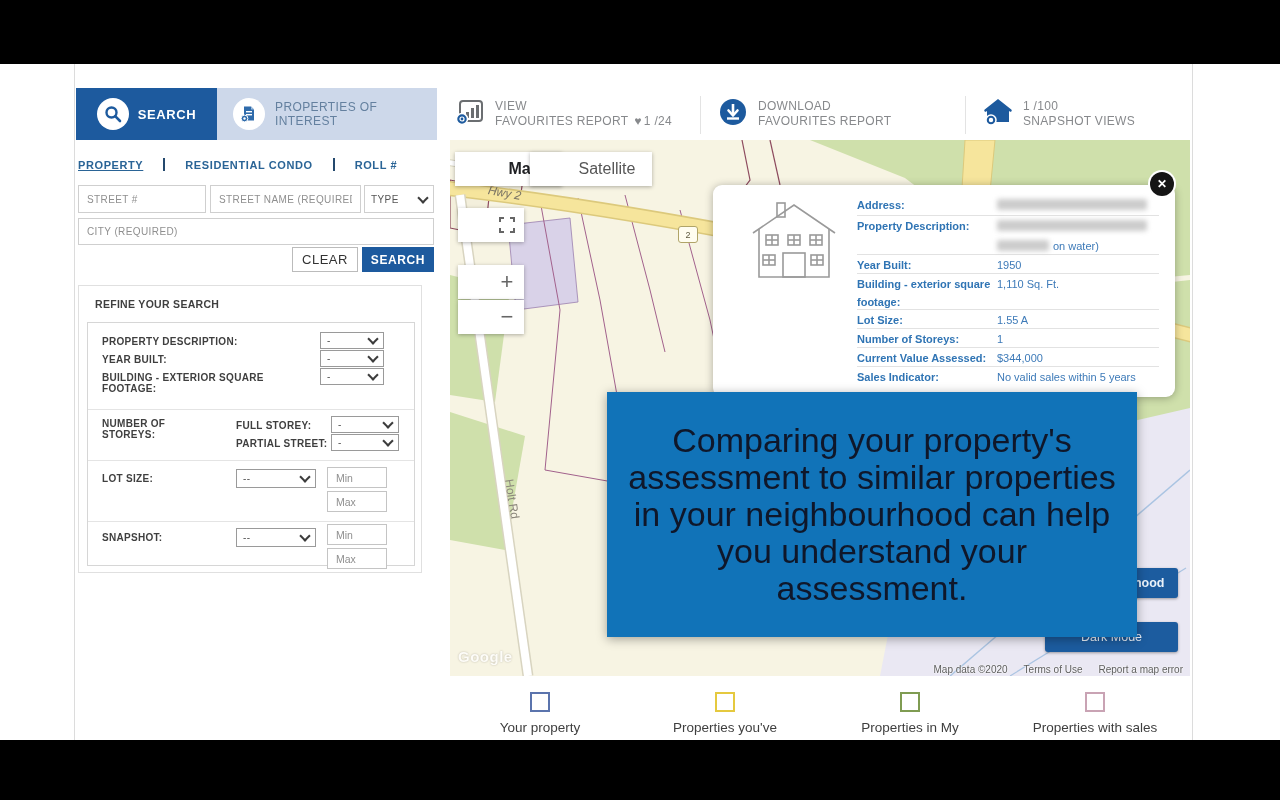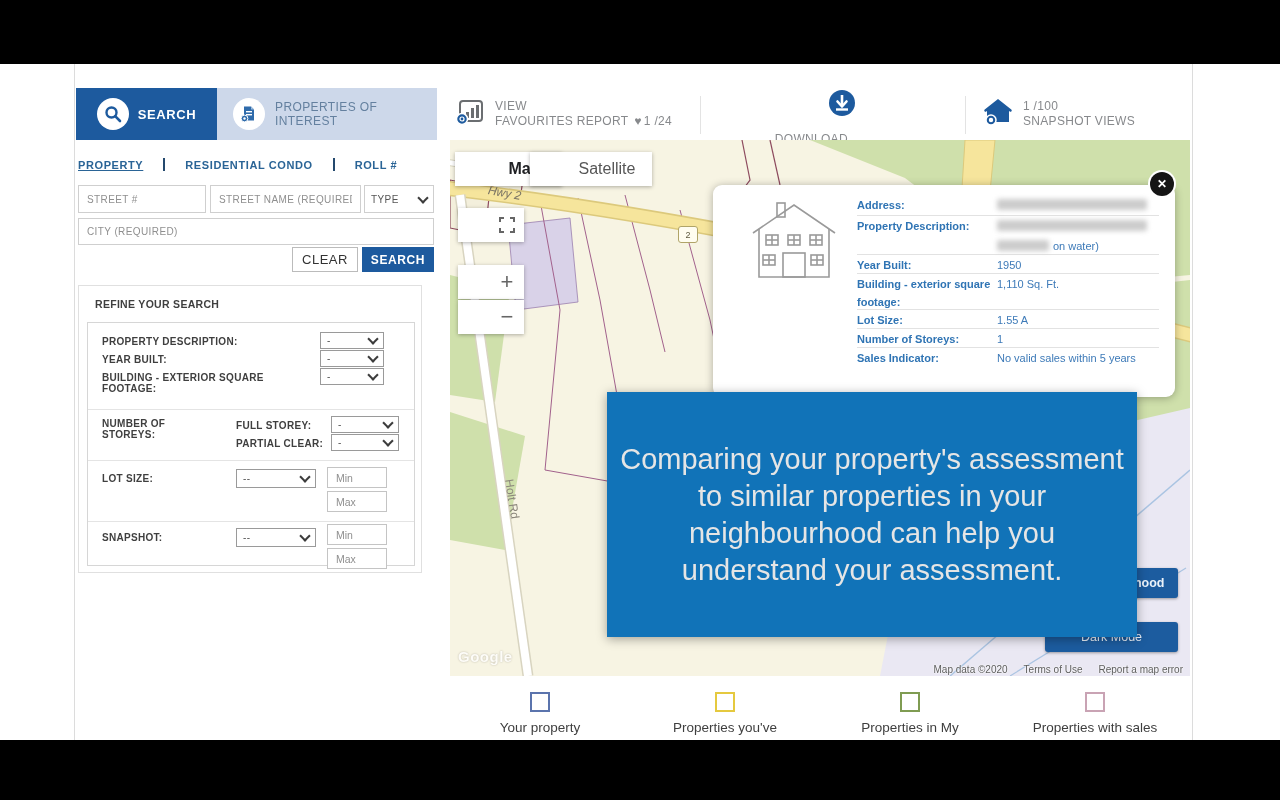--- a/index.html
+++ b/index.html
@@ -13,21 +13,21 @@
   .vline{position:absolute;width:1px;background:#dcdcdc;z-index:1;}
 
   
   .hdr-tab{position:absolute;top:88px;height:52px;display:flex;align-items:center;box-sizing:border-box;z-index:2;}
   .tab-search{left:76px;width:141px;background:#1d5a9e;justify-content:center;gap:9px;}
   .tab-search .t{color:#fff;font-size:13px;font-weight:bold;letter-spacing:.6px;}
   .tab-poi{left:217px;width:220px;background:#cdd8ea;gap:10px;padding-left:16px;}
   .tab-poi .t{color:#64809f;font-size:12px;letter-spacing:.4px;}
   .tab-white{background:#fff;gap:10px;padding-left:18px;}
   .tab-view{left:437px;width:263px;}
-  .tab-down{left:700px;width:265px;flex-direction:column;}
+  .tab-down{left:700px;width:265px;}
   .tab-snap{left:965px;width:225px;}
   .hdr-2l{display:flex;flex-direction:column;line-height:15px;}
   .hdr-2l span{color:#87898c;font-size:12px;letter-spacing:.3px;}
   .hdr-count{color:#87898c;font-size:12px;margin-left:2px;}
   .heart{color:#e0392e;font-size:13px;margin-left:6px;}
   .hdr-div{position:absolute;top:96px;height:38px;width:1px;background:#e3e3e3;z-index:3;}
   .circ-ic{width:32px;height:32px;border-radius:50%;display:flex;align-items:center;justify-content:center;flex:0 0 auto;}
 
   
   .prop-tabs{position:absolute;left:78px;top:158px;display:flex;align-items:center;gap:20px;z-index:2;}
@@ -75,21 +75,21 @@
   .crow .cv{font-size:11px;color:#3d7ab8;line-height:13px;}
   .cline{border-bottom:1px solid #e2e2e2;}
   .redact{background:#cccccc;border-radius:2px;filter:blur(2.5px);height:11px;display:inline-block;}
   #card-close{position:absolute;left:700px;top:32px;width:24px;height:24px;border-radius:50%;background:#151515;
               color:#fff;font-size:12px;font-weight:bold;display:flex;align-items:center;justify-content:center;
               box-shadow:0 0 0 2px #fff;z-index:7;cursor:pointer;}
 
   
   #overlay{position:absolute;left:157px;top:252px;width:530px;height:245px;background:#1173b8;z-index:8;
            display:flex;align-items:center;justify-content:center;box-shadow:0 2px 10px rgba(0,0,0,.35);}
-  #overlay .msg{width:508px;color:#e5e5e5;font-size:29px;line-height:37px;text-align:center;}
+  #overlay .msg{width:508px;color:#0f172a;font-size:34px;line-height:37px;text-align:center;}
 
   
   .leg-item{position:absolute;top:692px;width:220px;display:flex;flex-direction:column;align-items:center;gap:8px;z-index:2;}
   .leg-sq{width:20px;height:20px;background:#fff;box-sizing:border-box;}
   .leg-lbl{font-size:13.5px;color:#3f3f3f;white-space:nowrap;}
   .sq-blue{border:2px solid #5b74ad;}
   .sq-yellow{border:2px solid #e5c93f;}
   .sq-green{border:2px solid #7f9c52;}
   .sq-pink{border:2px solid #c9a3b4;}
 </style>
@@ -222,21 +222,21 @@
     </div>
     <div class="rule" style="top:86px;"></div>
 
     <div class="lbl abs" style="left:14px;top:95px;">NUMBER OF</div>
     <div class="lbl abs" style="left:14px;top:106px;">STOREYS:</div>
     <div class="lbl abs" style="left:148px;top:97px;">FULL STOREY:</div>
     <div class="selbox dark" style="left:243px;top:93px;width:68px;height:17px;">
       <span>-</span>
         <span class="chev"></span>
     </div>
-    <div class="lbl abs" style="left:148px;top:115px;">PARTIAL CLEAR:</div>
+    <div class="lbl abs" style="left:148px;top:115px;">PARTIAL STREET:</div>
     <div class="selbox dark" style="left:243px;top:111px;width:68px;height:17px;">
       <span>-</span>
         <span class="chev"></span>
     </div>
     <div class="rule" style="top:137px;"></div>
 
     <div class="lbl abs" style="left:14px;top:150px;">LOT SIZE:</div>
     <div class="selbox dark" style="left:148px;top:146px;width:80px;height:19px;">
       <span>--</span>
         <span class="chev"></span>
@@ -390,20 +390,24 @@
         <span class="cl">footage:</span>
       </div>
       <div class="crow cline" style="height:19px;">
         <span class="cl">Lot Size:</span>
         <span class="cv">1.55 A</span>
       </div>
       <div class="crow cline" style="height:19px;">
         <span class="cl">Number of Storeys:</span>
         <span class="cv">1</span>
       </div>
+      <div class="crow cline" style="height:19px;">
+        <span class="cl">Current Value Assessed:</span>
+        <span class="cv">$344,000</span>
+      </div>
       <div class="crow" style="height:19px;">
         <span class="cl">Sales Indicator:</span>
         <span class="cv">No valid sales within 5 years</span>
       </div>
     </div>
   </div>
   <div id="card-close">✕</div>
 
   <div id="overlay">
     <div class="msg">Comparing your property's assessment to similar properties in your neighbourhood can help you understand your assessment.</div>

